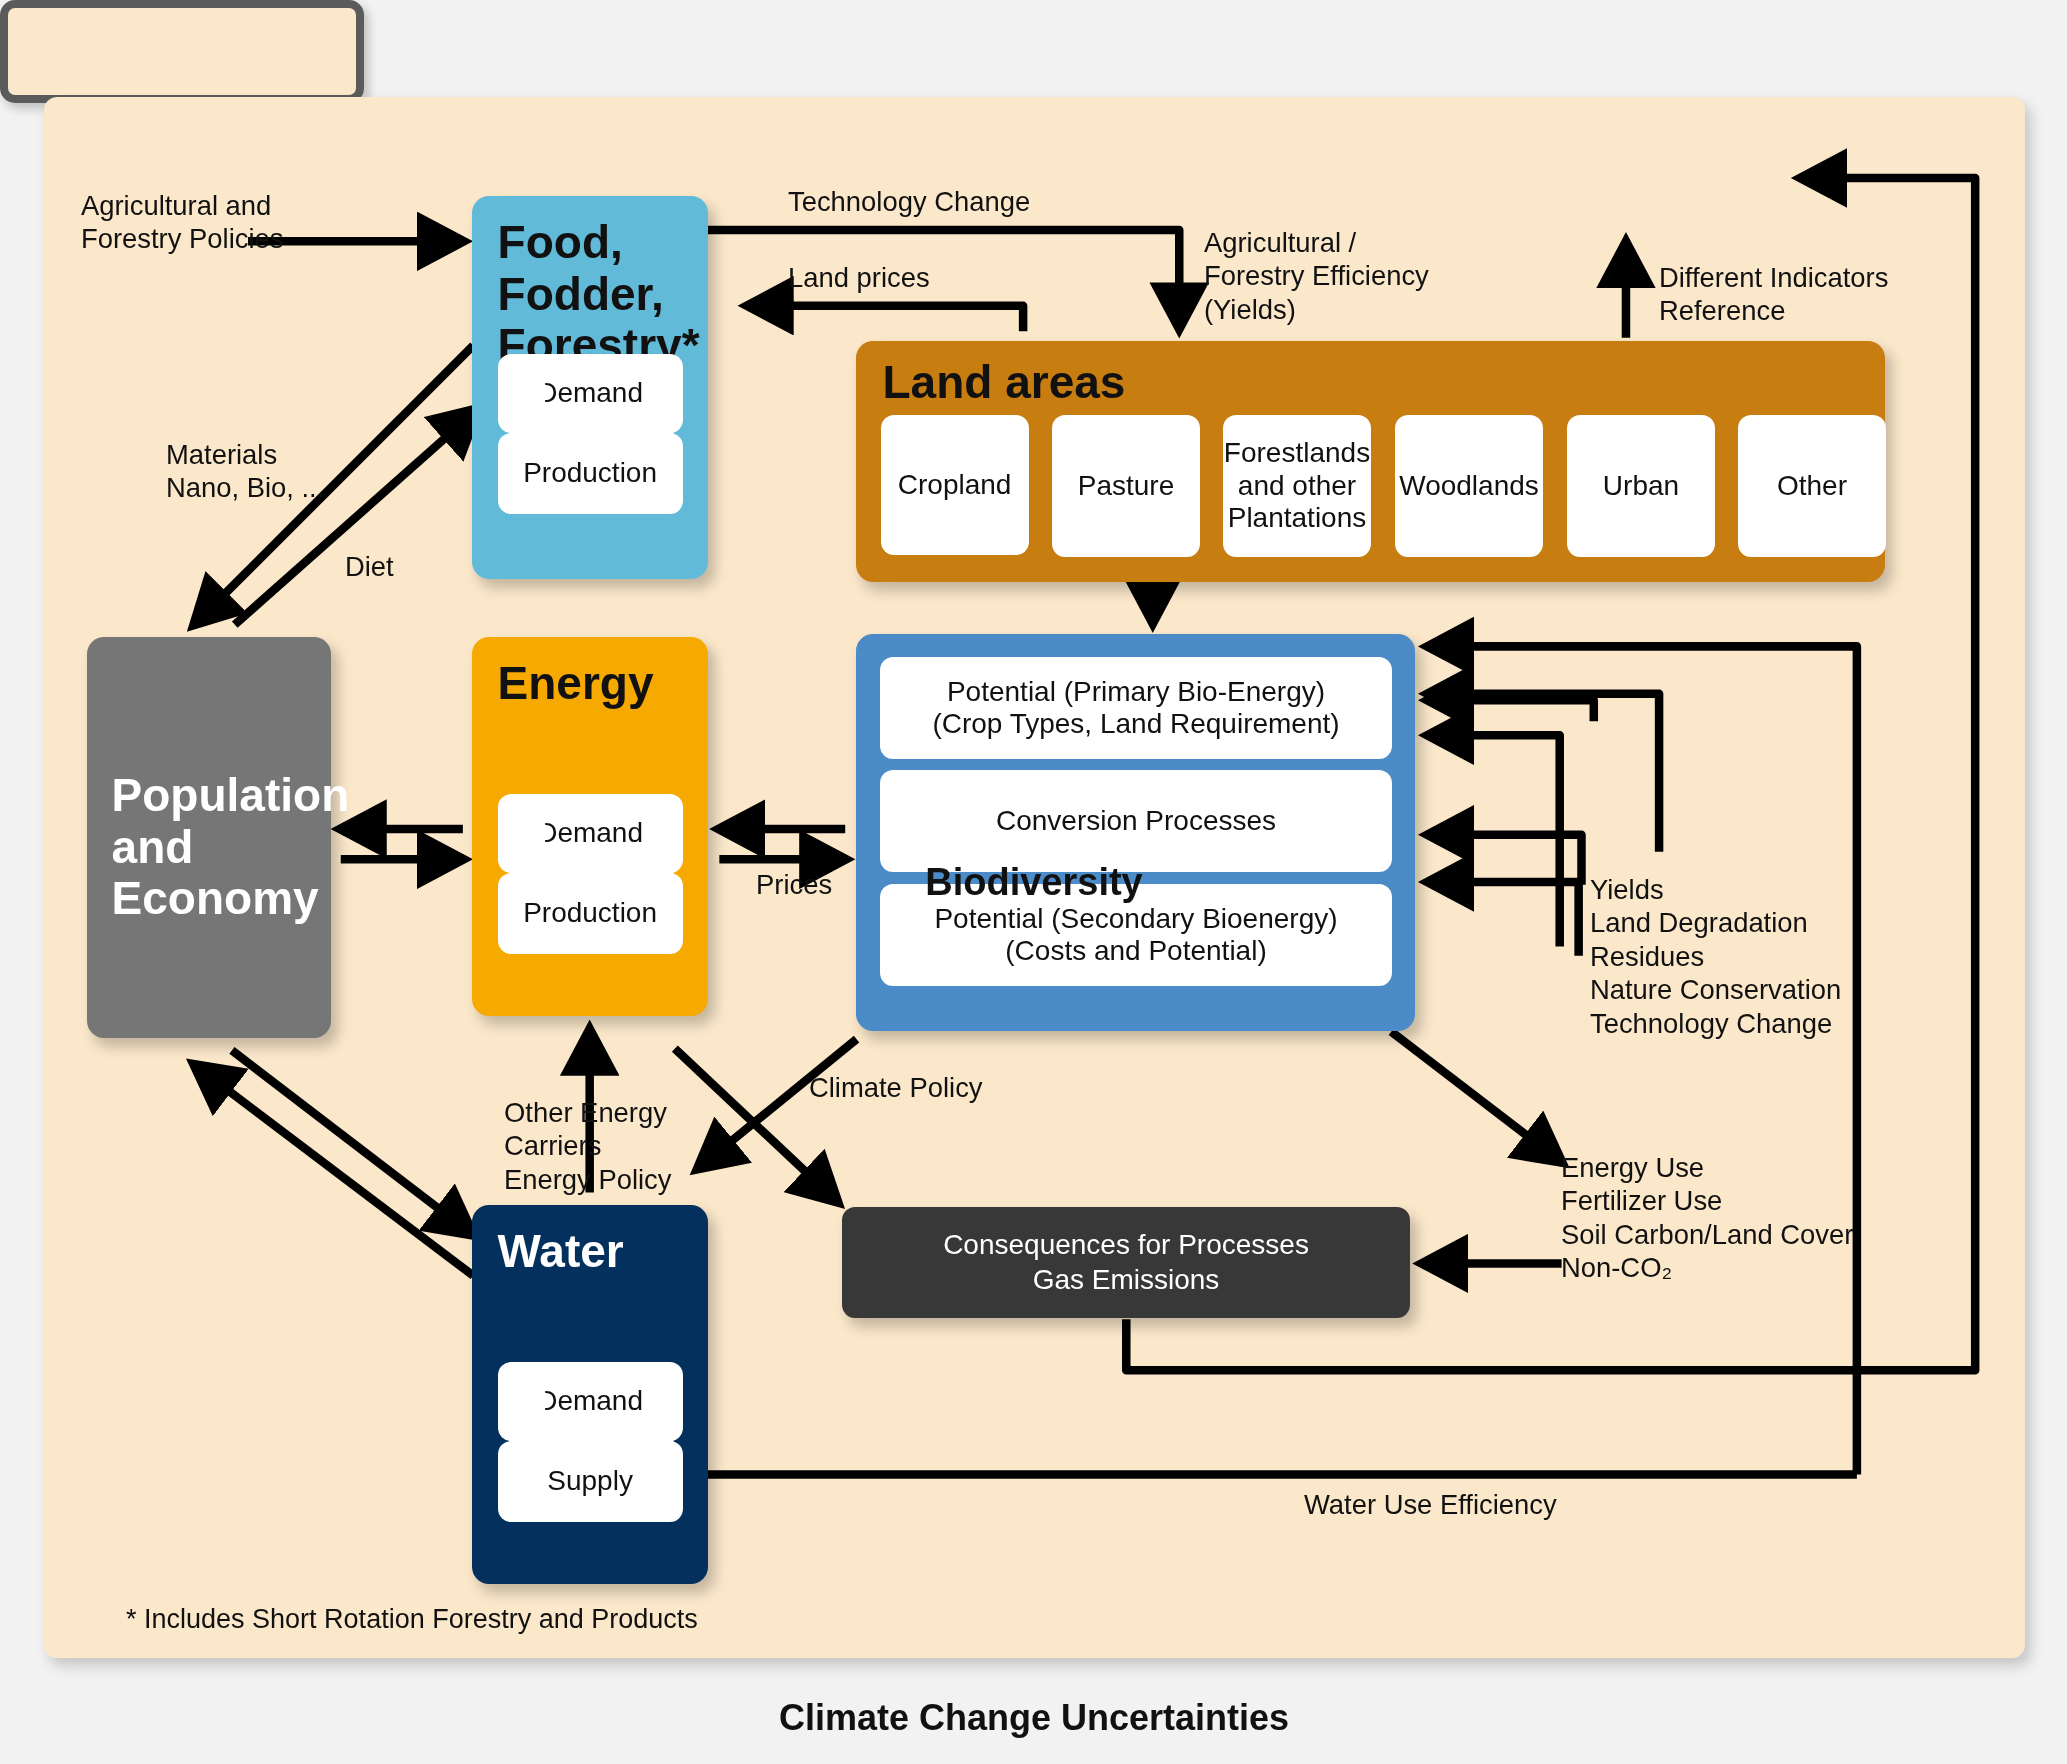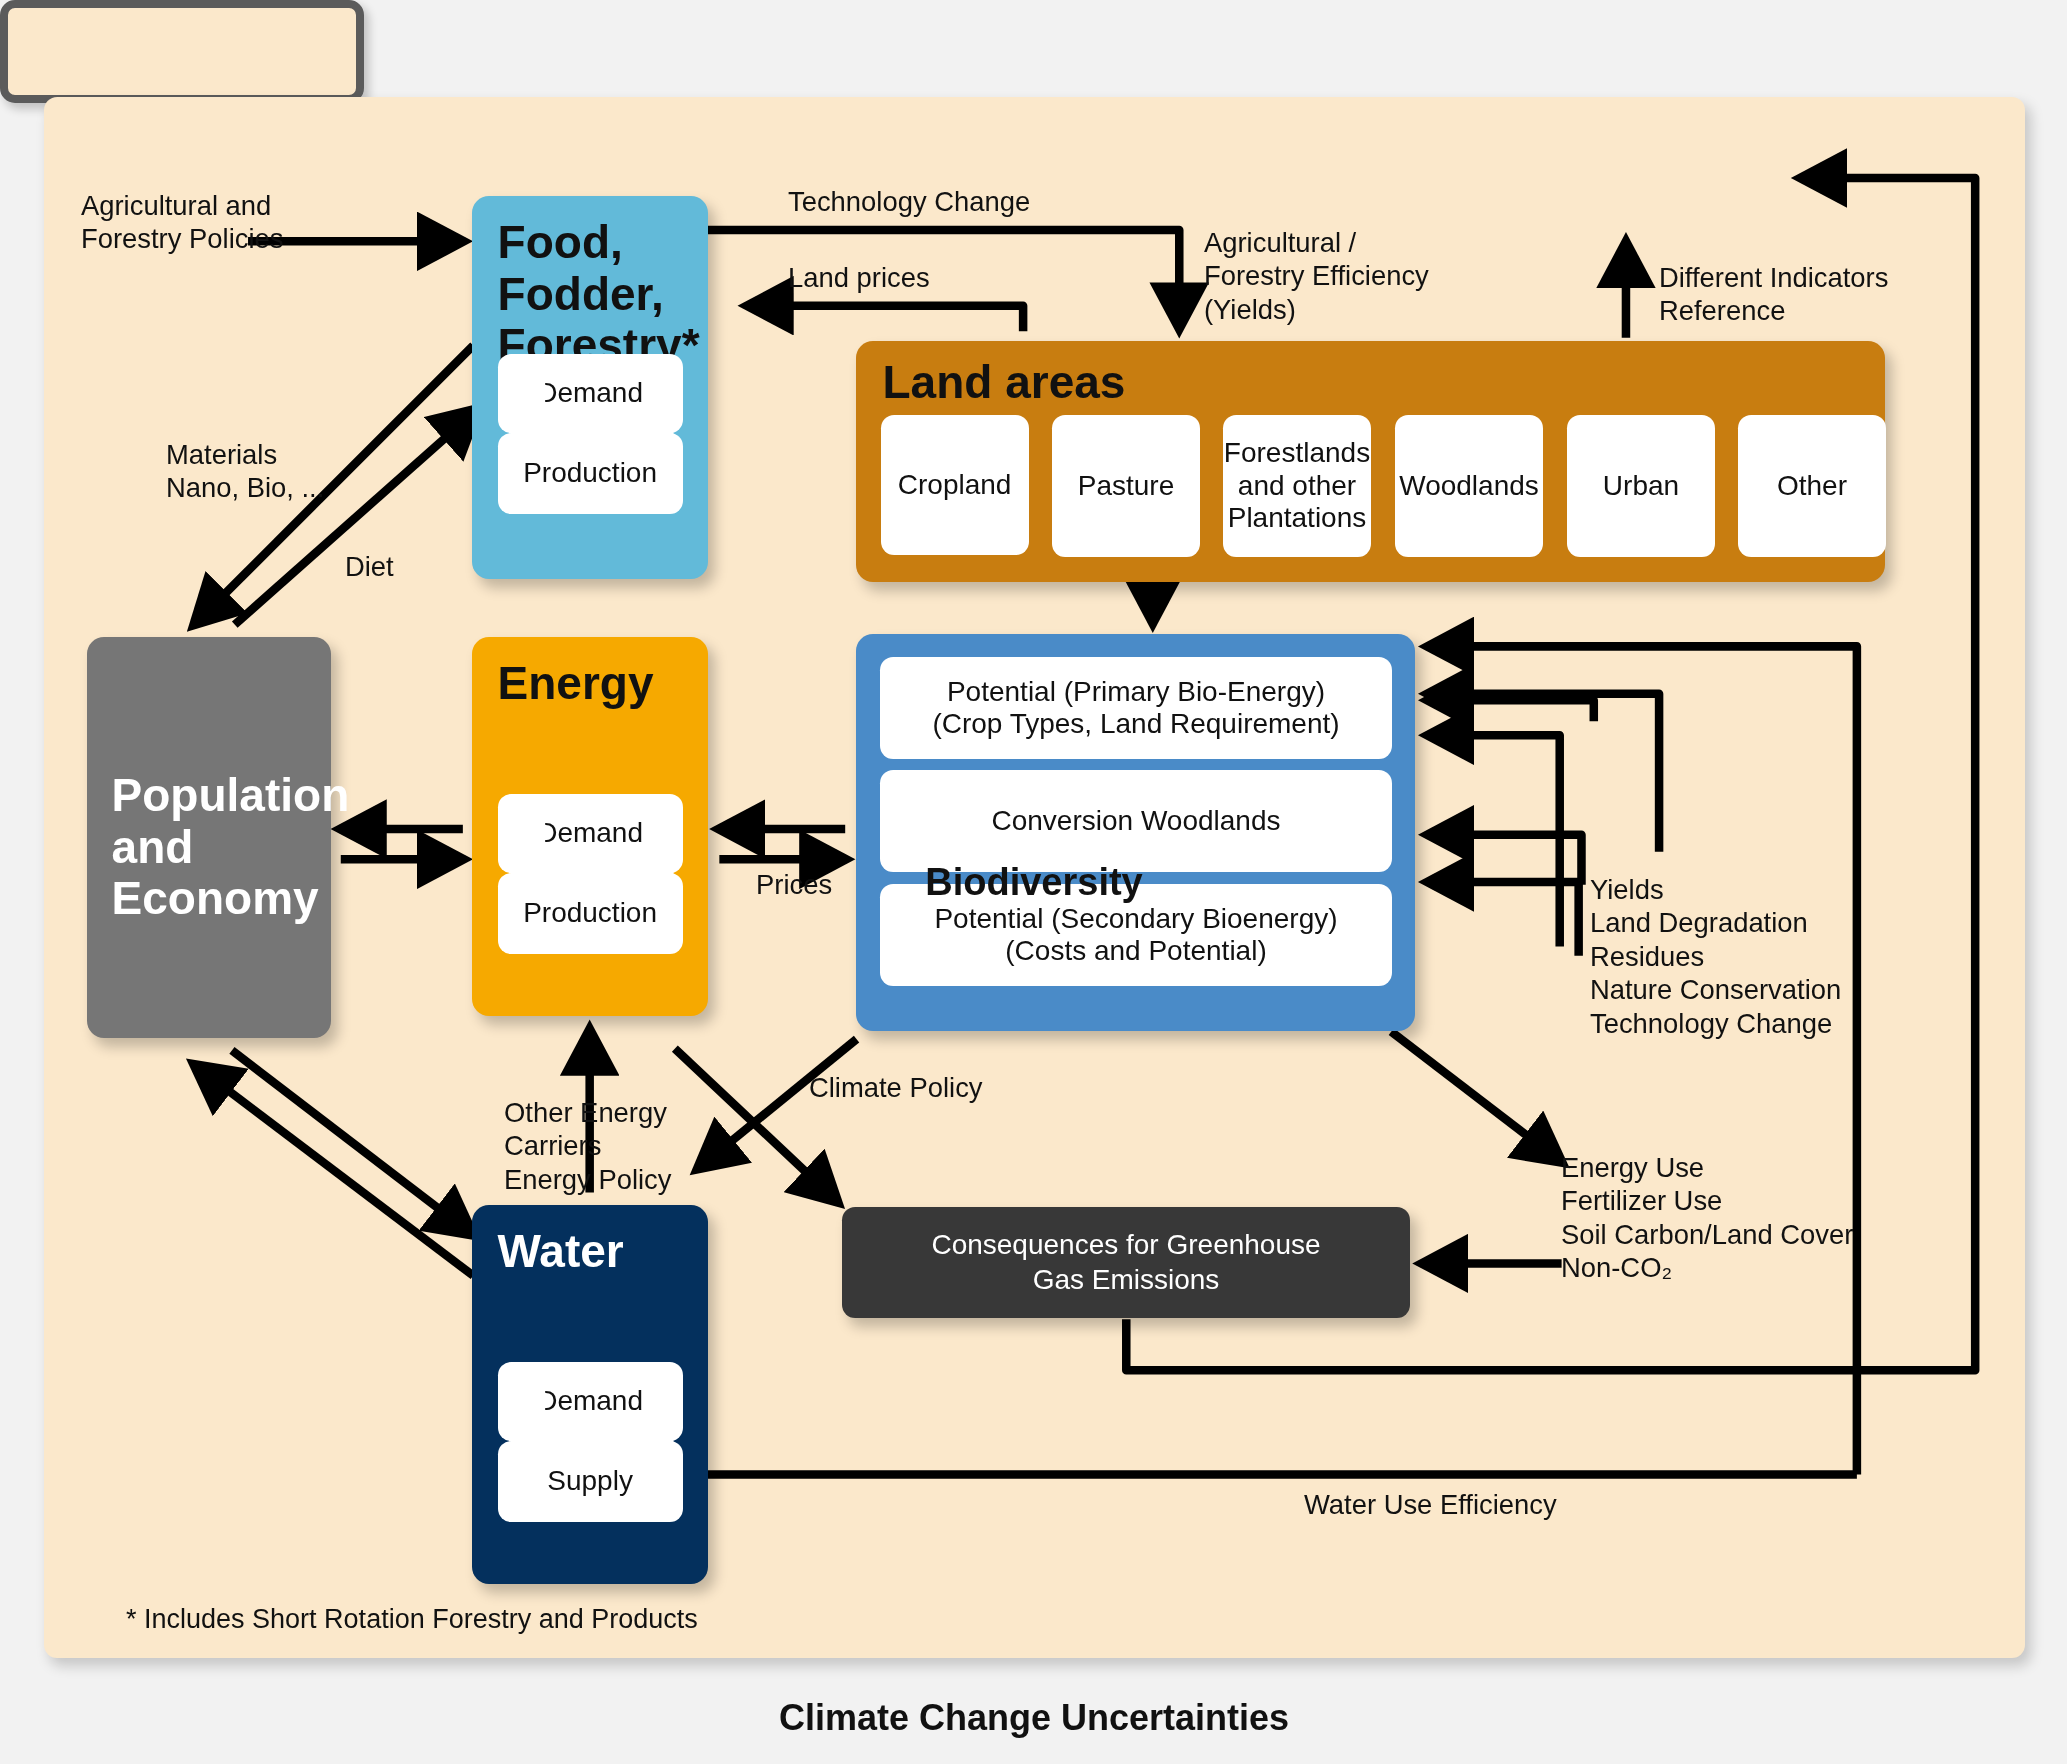--- a/index.html
+++ b/index.html
@@ -172,31 +172,31 @@
       <span>Other</span>
     </div>
   </div>
 
   <div class="box rnd" id="bioenergy">
     <div class="subbox" style="left:24px;top:23px;width:512px;height:102px;white-space:pre-line;">
       <span style="white-space: pre-line;">Potential (Primary Bio-Energy)
 (Crop Types, Land Requirement)</span>
     </div>
     <div class="subbox" style="left:24px;top:136px;width:512px;height:102px;white-space:pre-line;">
-      <span>Conversion Woodlands</span>
+      <span>Conversion Processes</span>
     </div>
     <div class="subbox" style="left:24px;top:250px;width:512px;height:102px;white-space:pre-line;">
       <span style="white-space: pre-line;">Potential (Secondary Bioenergy)
 (Costs and Potential)</span>
     </div>
   </div>
 
   <div class="box" id="ghg">
     <div style="position:absolute;left:0;top:0;width:100%;height:100%;display:flex;align-items:center;
-                justify-content:center;text-align:center;color:#fff;font-size:28px;line-height:1.22;white-space:pre-line;">Consequences for Greenhouse
+                justify-content:center;text-align:center;color:#fff;font-size:28px;line-height:1.22;white-space:pre-line;">Consequences for Processes
 Gas Emissions</div>
   </div>
 
   <div id="biodiv">
     <div style="position:absolute;left:0;top:0;width:100%;height:100%;display:flex;align-items:center;
                 justify-content:center;font-weight:bold;font-size:38px;color:#111;">Biodiversity</div>
   </div>
 
   <div class="lbl" style="left: 81px; top: 189px; white-space: pre-line;">Agricultural and
 Forestry Policies</div>

